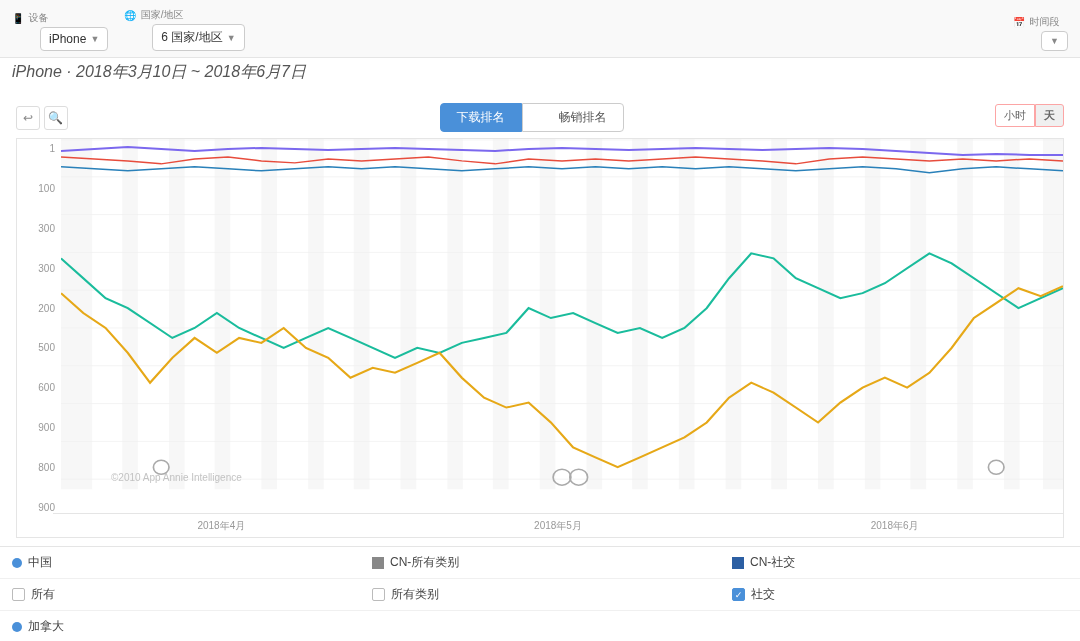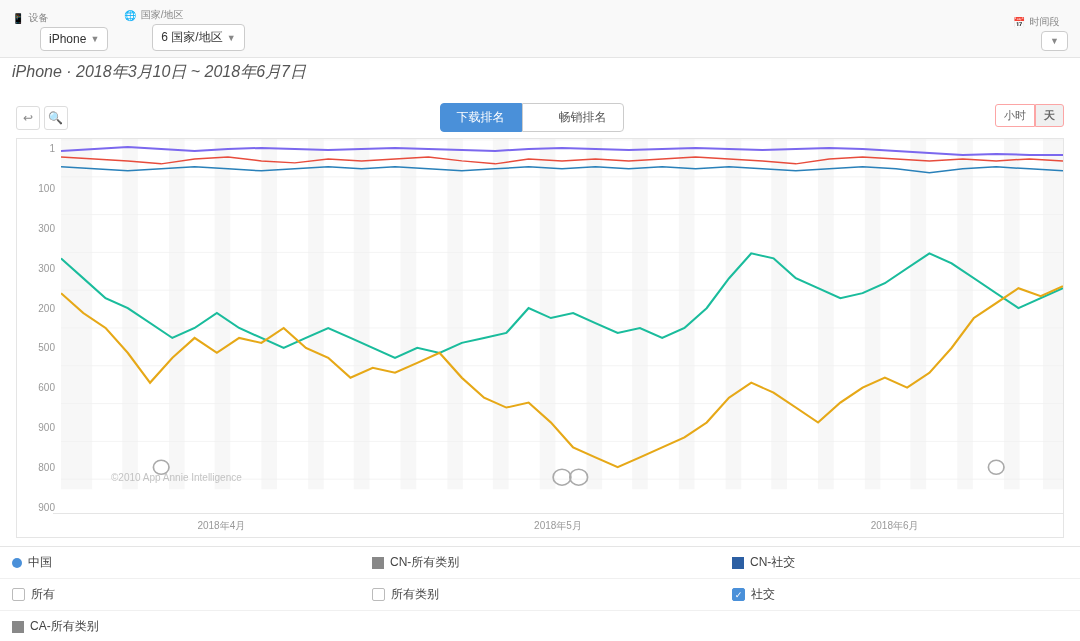--- a/index.html
+++ b/index.html
@@ -213,22 +213,22 @@
         <span>所有类别</span>
       </div>
       <div class="legend-cell">
         <div class="legend-check checked-blue">✓</div>
         <span>社交</span>
       </div>
     </div>
 
     <div class="legend-row">
       <div class="legend-cell">
-        <div style="width:12px;height:12px;background:#888;flex-shrink:0;"></div>
-        <span>CA-所有类别</span>
+        <div style="width:10px;height:10px;border-radius:50%;background:#4a90d9;flex-shrink:0;"></div>
+        <span>加拿大</span>
       </div>
     </div>
 
     <div class="legend-row">
       <div class="legend-cell">
         
         
       </div>
       <div class="legend-cell">
         

